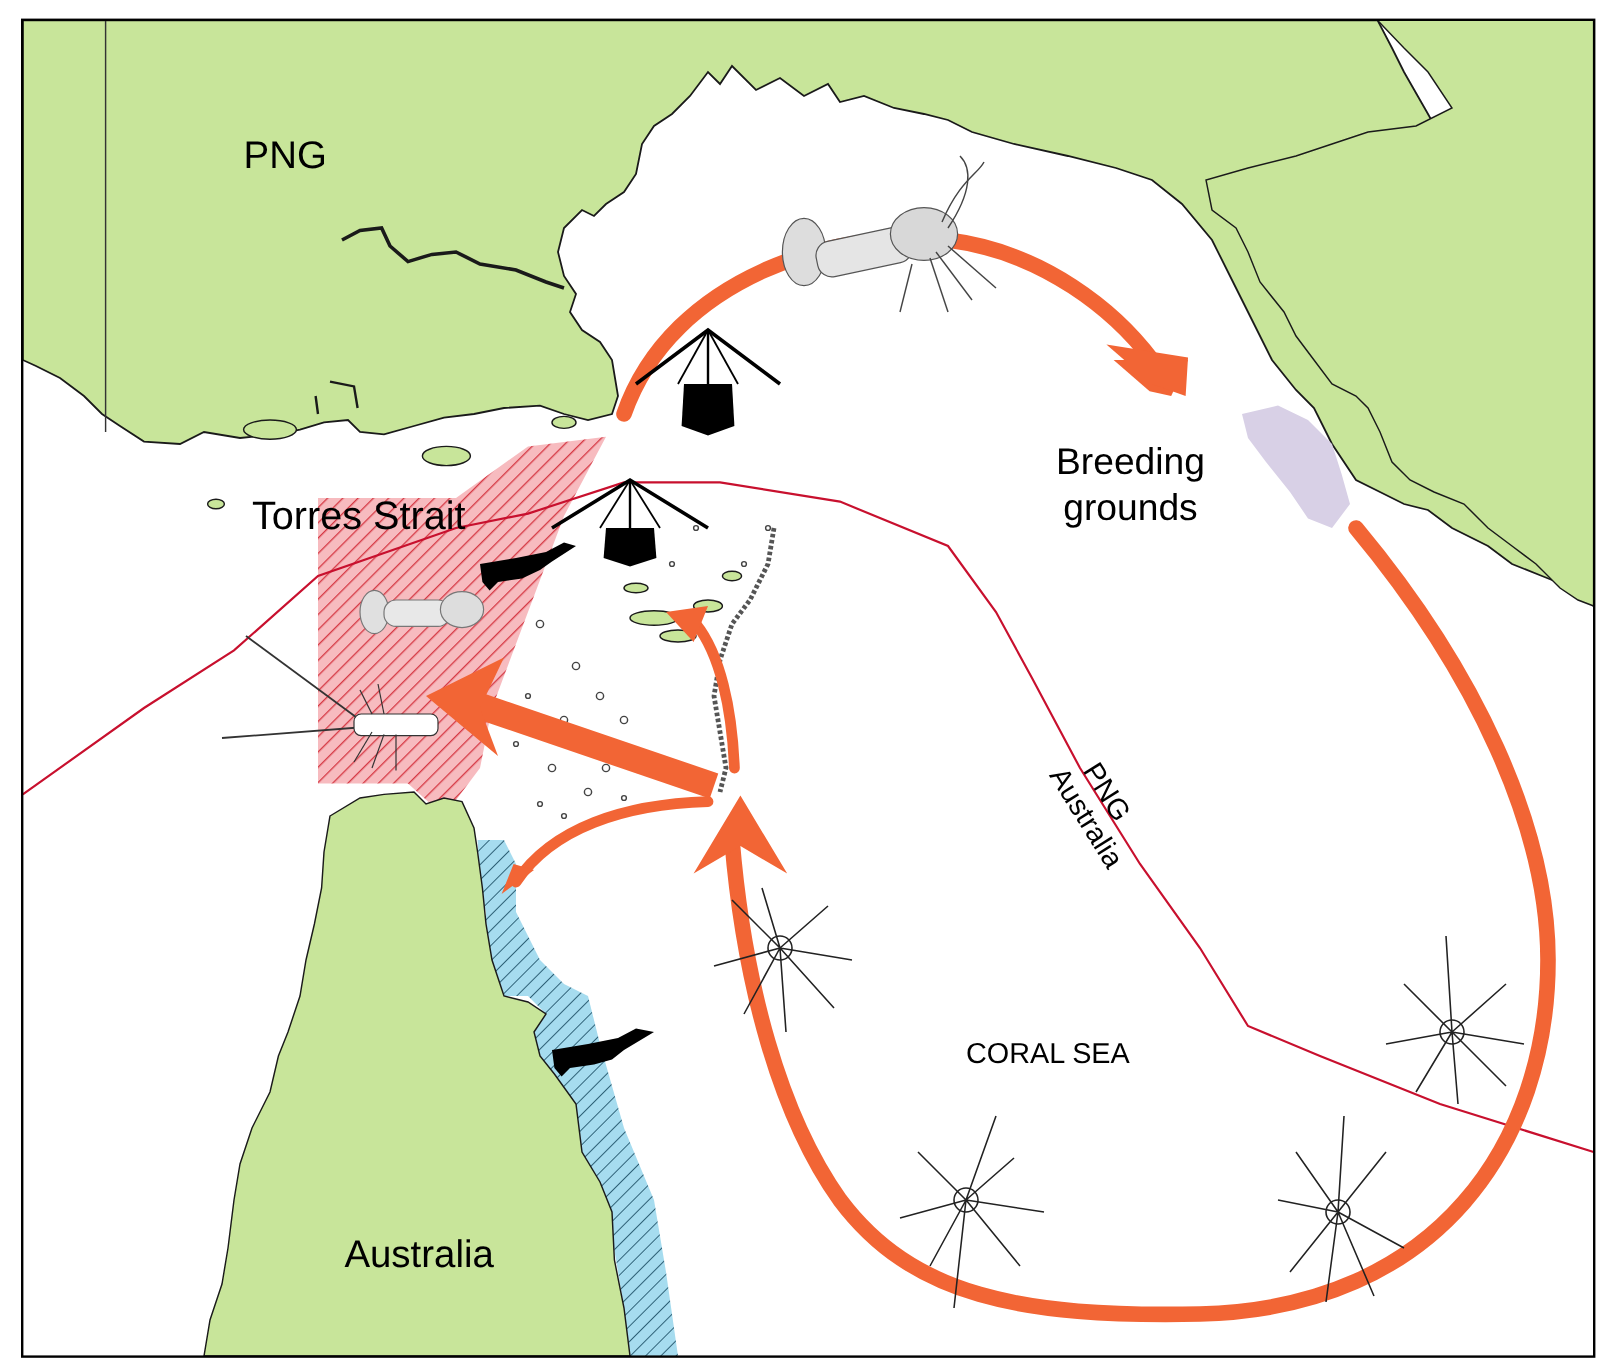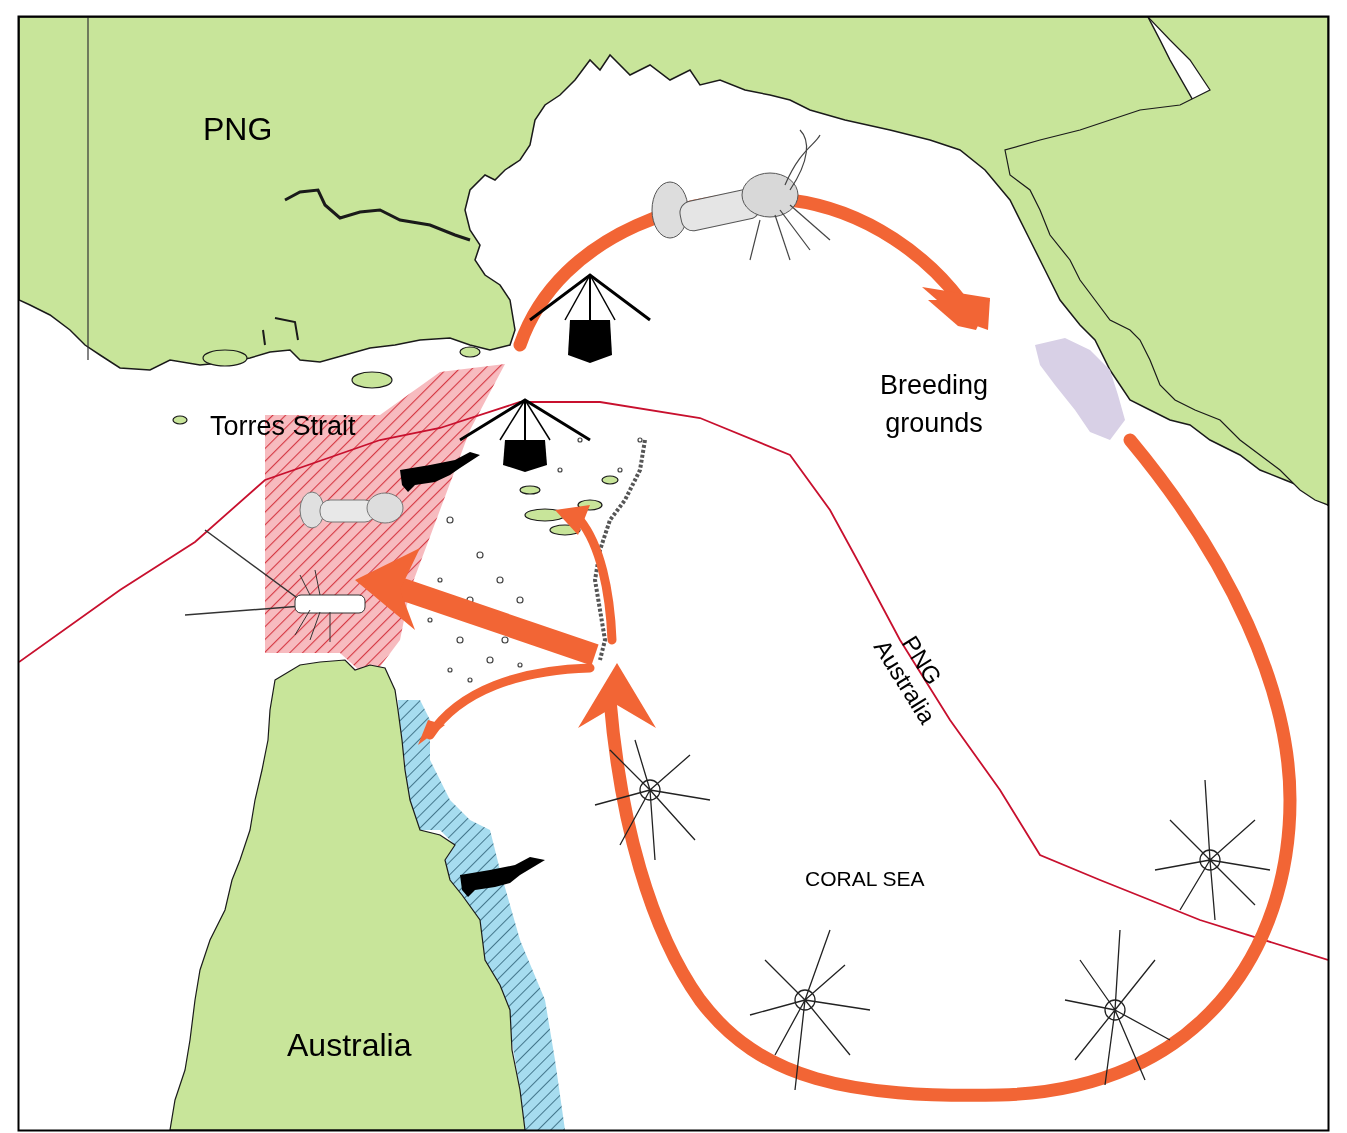--- a/index.html
+++ b/index.html
@@ -1,22 +1,22 @@
 <!DOCTYPE html>
 <html><head>
 <meta charset="utf-8">
 <style>
   html, body { margin: 0; padding: 0; background: #ffffff; }
   body { width: 1347px; height: 1133px; position: relative; overflow: hidden; font-family: "Liberation Sans", sans-serif; }
   #map { position: absolute; left: 0; top: 0; width: 1347px; height: 1133px; }
   .lbl { position: absolute; color: #000; font-family: "Liberation Sans", sans-serif; white-space: nowrap; line-height: 1; }
   .lbl-png { left: 203px; top: 113px; font-size: 32px; }
-  .lbl-torres { left: 210px; top: 413px; font-size: 27px; }
-  .lbl-breeding { left: 880px; top: 366px; font-size: 27px; text-align: center; line-height: 38px; }
-  .lbl-coral { left: 805px; top: 855px; font-size: 21px; text-align: center; line-height: 47px; }
+  .lbl-torres { left: 210px; top: 413px; font-size: 33px; }
+  .lbl-breeding { left: 880px; top: 366px; font-size: 31px; text-align: center; line-height: 38px; }
+  .lbl-coral { left: 805px; top: 855px; font-size: 24px; text-align: center; line-height: 47px; }
   .lbl-australia { left: 287px; top: 1029px; font-size: 32px; }
   .lbl-boundary-png { left: 918px; top: 632px; font-size: 24px; transform: rotate(58deg); transform-origin: left top; }
   .lbl-boundary-aus { left: 890px; top: 636px; font-size: 24px; transform: rotate(58deg); transform-origin: left top; }
 </style>
 </head>
 <body>
 
 <svg id="map" viewBox="0 0 1347 1133" xmlns="http://www.w3.org/2000/svg">
   <defs>
     <pattern id="hatchRed" patternUnits="userSpaceOnUse" width="9" height="9" patternTransform="rotate(45)">

